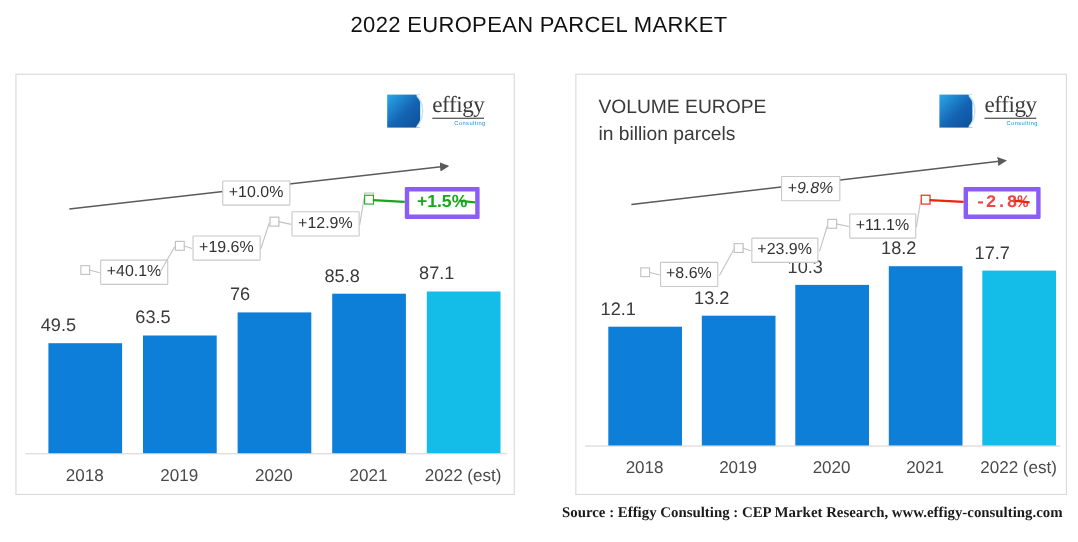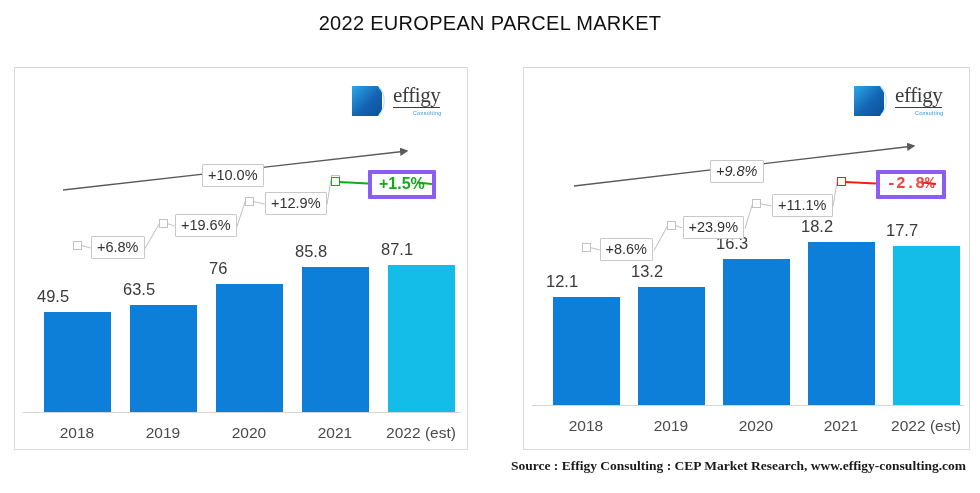--- a/index.html
+++ b/index.html
@@ -106,21 +106,21 @@
       <div class="bar-val" style="left: 194px; top: 191px; width: 80px;">76</div>
       <div class="xlabel" style="left: 186px; top: 356px; width: 96px;">2020</div>
       <div class="bar" style="left: 286.5px; top: 199px; width: 67px; height: 145px; background: rgb(13, 127, 216);"></div>
       <div class="bar-val" style="left: 280px; top: 174px; width: 80px;">85.8</div>
       <div class="xlabel" style="left: 272px; top: 356px; width: 96px;">2021</div>
       <div class="bar" style="left: 372.5px; top: 197px; width: 67px; height: 147px; background: rgb(20, 188, 232);"></div>
       <div class="bar-val" style="left: 366px; top: 172px; width: 80px;">87.1</div>
       <div class="xlabel" style="left: 358px; top: 356px; width: 96px;">2022 (est)</div>
       <div class="handle" style="left: 58px; top: 173px;"></div>
       <div class="handle" style="left: 144px; top: 151px;"></div>
-      <div class="callout" style="visibility: visible; left: 76px; top: 168px;">+6.8%</div>
+      <div class="callout" style="visibility: visible; left: 76px; top: 168px;">+40.1%</div>
       <div class="connector" style="left: 66px; top: 177px; width: 10.3078px; transform: rotate(14.0362deg);"></div>
       <div class="connector" style="left: 130px; top: 179.5px; width: 28.2179px; transform: rotate(-60.2551deg);"></div>
       <div class="handle" style="left: 144px; top: 151px;"></div>
       <div class="handle" style="left: 230px; top: 129px;"></div>
       <div class="callout" style="visibility: visible; left: 160px; top: 146px;">+19.6%</div>
       <div class="connector" style="left: 152px; top: 155px; width: 8.38153px; transform: rotate(17.354deg);"></div>
       <div class="connector" style="left: 222px; top: 157.5px; width: 25.773px; transform: rotate(-71.9166deg);"></div>
       <div class="handle" style="left: 230px; top: 129px;"></div>
       <div class="handle" style="left: 316px; top: 107px;"></div>
       <div class="callout" style="visibility: visible; left: 250px; top: 124px;">+12.9%</div>
@@ -137,41 +137,43 @@
             <path d="M0,0 L6,3 L0,6 z" fill="#5a5a5a"></path>
           </marker>
         </defs>
         <line x1="48" y1="122" x2="392" y2="83" stroke="#5a5a5a" stroke-width="1.4" marker-end="url(#ahrevenue)"></line>
       </svg>
       <div class="callout" style="visibility: visible; left: 187px; top: 96px;">+10.0%</div>
     </div>
 </div>
 
 <div class="panel panel-right" id="panel-volume">
+  <div class="panel-title">VOLUME EUROPE
+in billion parcels</div>
   <div class="logo">
     <div class="logo-mark">
       <svg width="40" height="34" viewBox="0 0 40 34">
         <rect x="1" y="2" width="30" height="30" fill="url(#lg1)"></rect>
         <path d="M27 2 C35 10 35 24 27 32 L33 32 C39 24 39 10 33 2 Z" fill="#ffffff"></path>
         <path d="M28 3 C35 11 35 23 28 31" fill="none" stroke="#bfe3f5" stroke-width="1.2"></path>
       </svg>
     </div>
     <div class="logo-word">effigy</div>
     <div class="logo-sub">Consulting</div>
   </div>
   <div class="plot">
       <div class="axis-line" style="left: 8px; top: 337px; width: 432px;"></div>
       <div class="bar" style="left: 28.5px; top: 229px; width: 67px; height: 108px; background: rgb(13, 127, 216);"></div>
       <div class="bar-val" style="left: 22px; top: 204px; width: 80px;">12.1</div>
       <div class="xlabel" style="left: 14px; top: 349px; width: 96px;">2018</div>
       <div class="bar" style="left: 113.5px; top: 219px; width: 67px; height: 118px; background: rgb(13, 127, 216);"></div>
       <div class="bar-val" style="left: 107px; top: 194px; width: 80px;">13.2</div>
       <div class="xlabel" style="left: 99px; top: 349px; width: 96px;">2019</div>
       <div class="bar" style="left: 198.5px; top: 191px; width: 67px; height: 146px; background: rgb(13, 127, 216);"></div>
-      <div class="bar-val" style="left: 192px; top: 166px; width: 80px;">16.3</div>
+      <div class="bar-val" style="left: 192px; top: 166px; width: 80px;">10.3</div>
       <div class="xlabel" style="left: 184px; top: 349px; width: 96px;">2020</div>
       <div class="bar" style="left: 283.5px; top: 174px; width: 67px; height: 163px; background: rgb(13, 127, 216);"></div>
       <div class="bar-val" style="left: 277px; top: 149px; width: 80px;">18.2</div>
       <div class="xlabel" style="left: 269px; top: 349px; width: 96px;">2021</div>
       <div class="bar" style="left: 368.5px; top: 178px; width: 67px; height: 159px; background: rgb(20, 188, 232);"></div>
       <div class="bar-val" style="left: 362px; top: 153px; width: 80px;">17.7</div>
       <div class="xlabel" style="left: 354px; top: 349px; width: 96px;">2022 (est)</div>
       <div class="handle" style="left: 58px; top: 175px;"></div>
       <div class="handle" style="left: 143px; top: 153px;"></div>
       <div class="callout" style="visibility: visible; left: 75.5px; top: 170px;">+8.6%</div>

